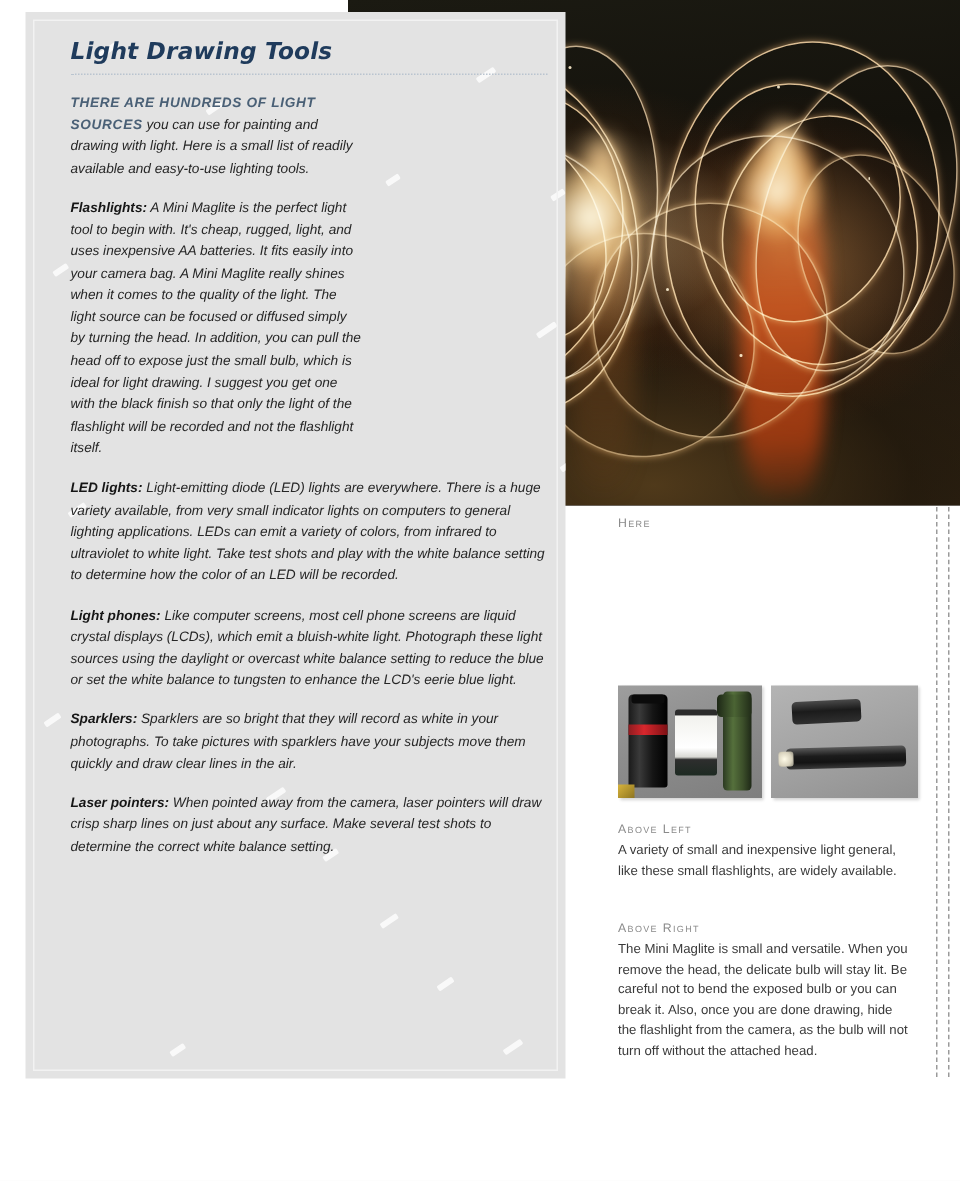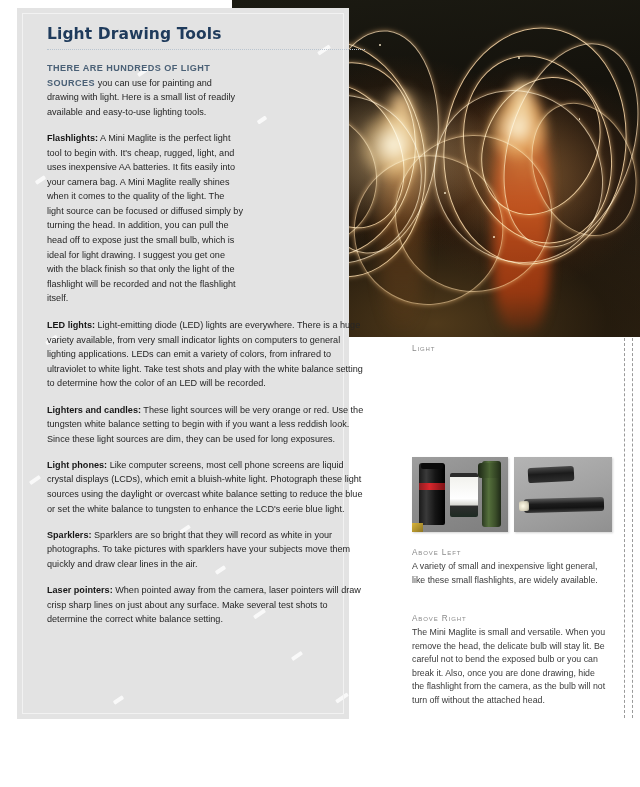--- a/index.html
+++ b/index.html
@@ -82,25 +82,26 @@
     border-radius: 50%;
     mix-blend-mode: screen;
     filter: blur(4px);
   }
 
   
   .article-panel {
     position: absolute;
     left: 17px;
     top: 8px;
-    width: 332px;
+    width: 360px;
     height: 711px;
     background: #e3e3e3;
     box-sizing: border-box;
     padding: 0;
+    font-style: italic;
   }
   .article-panel .inner-rule {
     position: absolute;
     left: 5px;
     top: 5px;
     right: 5px;
     bottom: 5px;
     border: 1px solid #f2f2f2;
     pointer-events: none;
   }
@@ -356,32 +357,31 @@
     <div class="article-content">
       <h1 class="article-title">Light Drawing Tools</h1>
       <div class="title-rule"></div>
 
       <p class="para col-narrow"><span class="lede">THERE ARE HUNDREDS OF LIGHT SOURCES</span><span class="body-text"> you can use for painting and drawing with light. Here is a small list of readily available and easy-to-use lighting tools.</span></p>
 
       <p class="para col-narrow"><span class="run-in">Flashlights:</span><span> A Mini Maglite is the perfect light tool to begin with. It's cheap, rugged, light, and uses inexpensive AA batteries. It fits easily into your camera bag. A Mini Maglite really shines when it comes to the quality of the light. The light source can be focused or diffused simply by turning the head. In addition, you can pull the head off to expose just the small bulb, which is ideal for light drawing. I suggest you get one with the black finish so that only the light of the flashlight will be recorded and not the flashlight itself.</span></p>
 
       <p class="para col-wide" style="margin-top:12px;"><span class="run-in">LED lights:</span><span> Light-emitting diode (LED) lights are everywhere. There is a huge variety available, from very small indicator lights on computers to general lighting applications. LEDs can emit a variety of colors, from infrared to ultraviolet to white light. Take test shots and play with the white balance setting to determine how the color of an LED will be recorded.</span></p>
 
-      <p class="para col-wide"><span class="run-in">Lighters and candles:</span><span> These light sources will be very orange or red. Use the tungsten white balance setting to begin with if you want a less reddish look. Since these light sources are dim, they can be used for long exposures.</span></p>
 
       <p class="para col-wide"><span class="run-in">Light phones:</span><span> Like computer screens, most cell phone screens are liquid crystal displays (LCDs), which emit a bluish-white light. Photograph these light sources using the daylight or overcast white balance setting to reduce the blue or set the white balance to tungsten to enhance the LCD's eerie blue light.</span></p>
 
       <p class="para col-wide"><span class="run-in">Sparklers:</span><span> Sparklers are so bright that they will record as white in your photographs. To take pictures with sparklers have your subjects move them quickly and draw clear lines in the air.</span></p>
 
       <p class="para col-wide"><span class="run-in">Laser pointers:</span><span> When pointed away from the camera, laser pointers will draw crisp sharp lines on just about any surface. Make several test shots to determine the correct white balance setting.</span></p>
     </div>
   </div>
 
   <div class="sidebar">
-    <p class="cap-head">Light</p>
+    <p class="cap-head">Here</p>
   </div>
 
   <div class="product-row">
     <div class="prod prod-left">
       <div class="torch-black"></div>
       <div class="led-panel"></div>
       <div class="torch-green"></div>
       <div class="corner-yellow"></div>
     </div>
     <div class="prod prod-right">

